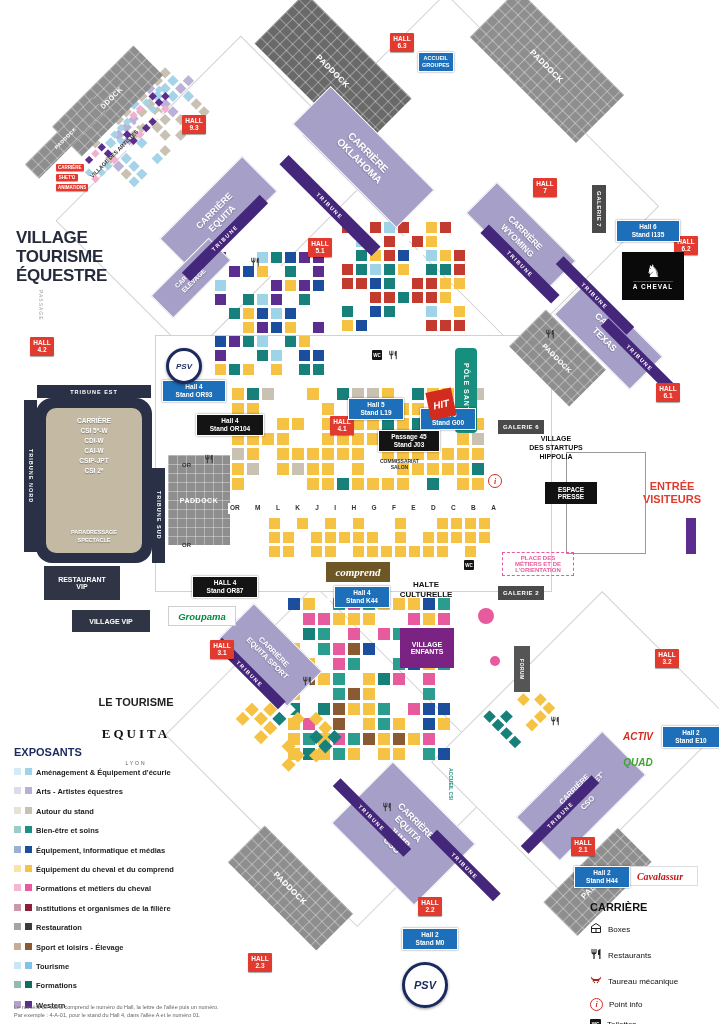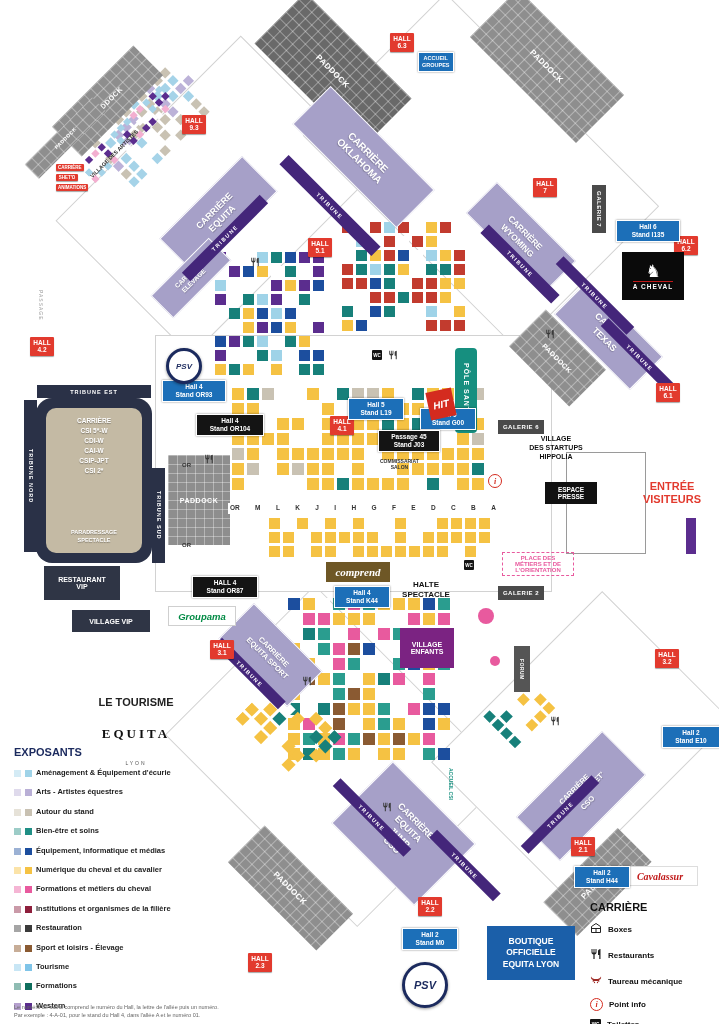--- a/index.html
+++ b/index.html
@@ -52,25 +52,25 @@
     z-index:7;box-shadow:0 1px 3px rgba(0,0,0,.4);}
   .info-i{position:absolute;border:1.5px solid #D42B1F;color:#D42B1F;border-radius:50%;
     display:flex;align-items:center;justify-content:center;font-family:"Liberation Serif",serif;
     font-style:italic;font-weight:700;background:#fff;z-index:7;}
   .wc{position:absolute;background:#141414;color:#fff;font-size:4.5px;font-weight:700;
     display:flex;align-items:center;justify-content:center;border-radius:1px;z-index:6;}
   .fork{position:absolute;z-index:6;}
   .aisle{position:absolute;display:flex;justify-content:space-between;z-index:7;
     font-size:6.5px;font-weight:700;color:#333;}
   
-  .exp-row{display:flex;align-items:flex-end;gap:4px;margin-bottom:10.4px;}
+  .exp-row{display:flex;align-items:flex-start;gap:4px;margin-bottom:10.4px;}
   .sw{width:7px;height:7px;display:inline-block;flex:none;}
   .exp-label{font-size:7.5px;color:#222;font-weight:600;}
   .leg-row{display:flex;align-items:center;gap:6px;margin-bottom:8px;}
-  .leg-label{font-size:8px;color:#111;font-weight:700;}
+  .leg-label{font-size:8px;color:#111;font-weight:400;}
 </style>
 </head>
 <body>
 
 <div id="plan">
 
   <div class="outline" style="left:85px;top:100px;width:260px;height:190px;transform:rotate(-45deg);"></div>
   <div class="outline" style="left:330px;top:70px;width:300px;height:200px;transform:rotate(45deg);"></div>
   <div class="outline" style="left:200px;top:650px;width:270px;height:210px;transform:rotate(45deg);"></div>
   <div class="outline" style="left:460px;top:650px;width:240px;height:180px;transform:rotate(-45deg);"></div>
@@ -718,20 +718,23 @@
   <div class="standb" style="left:418px;top:52px;font-size:5.5px;">ACCUEIL
 GROUPES</div>
   <div class="lbl vert" style="left:38px;top:290px;font-size:5px;color:#999;letter-spacing:1px;">PASSAGE</div>
   <div class="lbl vert" style="left:448px;top:768px;font-size:5px;color:#168F7F;font-weight:700;">ACCUEIL CSI</div>
   <div class="galerie vert" style="left:514px;top:646px;width:16px;height:46px;background:#555;">
       <span class="vert" style="font-size:5px;">FORUM</span>
     </div>
 
   <div class="lbl" style="left:75px;top:135px;width:110px;transform:rotate(-45deg);font-size:5.5px;font-weight:700;color:#333;">VILLAGE DES ARTISTES</div>
 
+  <div class="lbl pre" style="left:16px;top:228px;font-size:17px;font-weight:800;color:#262B3C;line-height:1.12;letter-spacing:-.3px;">VILLAGE
+TOURISME
+ÉQUESTRE</div>
 
   <div class="standb" style="left:616px;top:220px;width:56px;">Hall 6
 Stand I135</div>
   <div class="standb" style="left:162px;top:380px;width:56px;">Hall 4
 Stand OR93</div>
   <div class="standb dark" style="left:196px;top:414px;width:60px;">Hall 4
 Stand OR104</div>
   <div class="standb" style="left:348px;top:398px;width:48px;">Hall 5
 Stand L19</div>
   <div class="standb" style="left:420px;top:408px;width:48px;">Hall 9
@@ -756,52 +759,53 @@
       <span>PSV</span>
     </div>
   <div class="lbl" style="left:168px;top:606px;width:66px;height:18px;background:#fff;border:1px solid #cfcfcf;display:flex;align-items:center;justify-content:center;"><span style="color:#008A44;font-weight:800;font-size:9.5px;font-style:italic;">Groupama</span></div>
   <div class="lbl" style="left:326px;top:562px;width:64px;height:20px;background:#6E5726;display:flex;align-items:center;justify-content:center;"><span style="color:#fff;font-family:'Liberation Serif',serif;font-style:italic;font-weight:700;font-size:11px;">comprend</span></div>
   <div class="lbl" style="left:622px;top:866px;width:74px;height:18px;background:#fff;border:1px solid #ddd;display:flex;align-items:center;justify-content:center;"><span style="color:#C01818;font-family:'Liberation Serif',serif;font-style:italic;font-weight:700;font-size:10px;">Cavalassur</span></div>
   <div class="lbl" style="left:622px;top:252px;width:62px;height:48px;background:#0A0A0A;display:flex;flex-direction:column;align-items:center;justify-content:center;gap:1px;z-index:7;">
     <span style="color:#fff;font-size:17px;line-height:1;">♞</span>
     <span style="color:#fff;font-size:6.5px;font-weight:700;letter-spacing:1px;border-top:1px solid #C01818;padding-top:1px;">A CHEVAL</span>
   </div>
   <div class="lbl" style="left:428px;top:390px;width:26px;height:28px;background:#D42B1F;display:flex;align-items:center;justify-content:center;transform:rotate(-12deg);z-index:7;"><span style="color:#fff;font-weight:800;font-style:italic;font-size:10px;">HIT</span></div>
+  <div class="lbl" style="left:616px;top:716px;width:44px;text-align:center;line-height:1;z-index:7;">
+    <span style="display:block;color:#D42B1F;font-weight:800;font-style:italic;font-size:10px;">ACTIV</span>
+    <span style="display:block;color:#3DA52E;font-weight:800;font-style:italic;font-size:10px;">QUAD</span>
+  </div>
 
   <div class="lbl" style="left:455px;top:348px;width:22px;height:85px;background:#168F7F;border-radius:4px;display:flex;align-items:center;justify-content:center;z-index:5;"><span class="vert" style="color:#fff;font-weight:700;font-size:7px;letter-spacing:1px;">PÔLE SANTÉ</span></div>
   <div class="lbl pre" style="left:520px;top:434px;width:72px;font-size:7px;font-weight:800;color:#111;text-align:center;line-height:1.3;">VILLAGE
 DES STARTUPS
 HIPPOLIA</div>
   <div class="darkbox" style="left:545px;top:482px;width:52px;height:22px;background:#111;font-size:6.5px;"><span class="pre">ESPACE
 PRESSE</span></div>
   <div class="lbl pre" style="left:632px;top:480px;width:80px;font-size:11px;font-weight:800;color:#E23A2E;text-align:center;line-height:1.15;">ENTRÉE
 VISITEURS</div>
   <div class="outline" style="left:566px;top:452px;width:78px;height:100px;border-color:#9a9a9a;z-index:3;"></div>
   <div class="lbl" style="left:686px;top:518px;width:10px;height:36px;background:#5B2D8E;z-index:5;"></div>
   <div class="lbl pre" style="left:380px;top:458px;font-size:5px;font-weight:700;color:#333;text-align:center;">COMMISSARIAT
 SALON</div>
   <div class="lbl pre" style="left:390px;top:580px;width:72px;font-size:8px;font-weight:800;color:#111;text-align:center;line-height:1.2;">HALTE
-SPECTACLE</div>
+CULTURELLE</div>
   <div class="lbl" style="left:400px;top:628px;width:54px;height:40px;background:#7B2382;display:flex;align-items:center;justify-content:center;z-index:5;"><span class="pre" style="color:#fff;font-weight:700;font-size:7px;text-align:center;">VILLAGE
 ENFANTS</span></div>
   <div class="lbl pre" style="left:502px;top:552px;width:66px;font-size:6px;font-weight:800;color:#E85A9E;text-align:center;border:1px dashed #E85A9E;padding:2px;">PLACE DES
 MÉTIERS ET DE
 L'ORIENTATION</div>
   <div class="lbl" style="left:478px;top:608px;width:16px;height:16px;border-radius:50%;background:#E85A9E;z-index:5;"></div>
   <div class="lbl" style="left:490px;top:656px;width:10px;height:10px;border-radius:50%;background:#E85A9E;z-index:5;"></div>
 
   <div class="lbl" style="left:88px;top:678px;width:96px;text-align:center;">
     <span style="display:block;font-size:11px;font-weight:800;color:#222;">LE TOURISME</span>
     <span style="display:block;font-family:'Liberation Serif',serif;font-size:13px;font-weight:700;letter-spacing:3px;color:#111;">EQUITA</span>
     <span style="display:block;font-size:5px;letter-spacing:2px;color:#555;">LYON</span>
   </div>
 
-  <div class="lbl" style="left:487px;top:926px;width:88px;height:54px;background:#1B5FA9;display:flex;align-items:center;justify-content:center;z-index:6;"><span class="pre" style="color:#fff;font-weight:800;font-size:8.5px;text-align:center;line-height:1.35;">BOUTIQUE
-OFFICIELLE
-EQUITA LYON</span></div>
 
   <div class="lbl" style="left:228px;top:503px;width:270px;height:11px;background:#fff;z-index:6;"></div>
   <div class="aisle" style="left:230px;top:504px;width:266px;">
     <span>OR</span>
       <span>M</span>
       <span>L</span>
       <span>K</span>
       <span>J</span>
       <span>I</span>
       <span>H</span>
@@ -870,21 +874,21 @@
         <span class="exp-label">Bien-être et soins</span>
       </div>
     <div class="exp-row">
         <span class="sw" style="background-color: rgb(155, 177, 212);"></span>
         <span class="sw" style="background-color: rgb(28, 78, 158);"></span>
         <span class="exp-label">Équipement, informatique et médias</span>
       </div>
     <div class="exp-row">
         <span class="sw" style="background-color: rgb(251, 227, 168);"></span>
         <span class="sw" style="background-color: rgb(245, 194, 67);"></span>
-        <span class="exp-label">Numérique du cheval et du cavalier</span>
+        <span class="exp-label">Équipement du cheval et du comprend</span>
       </div>
     <div class="exp-row">
         <span class="sw" style="background-color: rgb(245, 181, 212);"></span>
         <span class="sw" style="background-color: rgb(232, 90, 158);"></span>
         <span class="exp-label">Formations et métiers du cheval</span>
       </div>
     <div class="exp-row">
         <span class="sw" style="background-color: rgb(202, 154, 168);"></span>
         <span class="sw" style="background-color: rgb(142, 31, 60);"></span>
         <span class="exp-label">Institutions et organismes de la filière</span>

